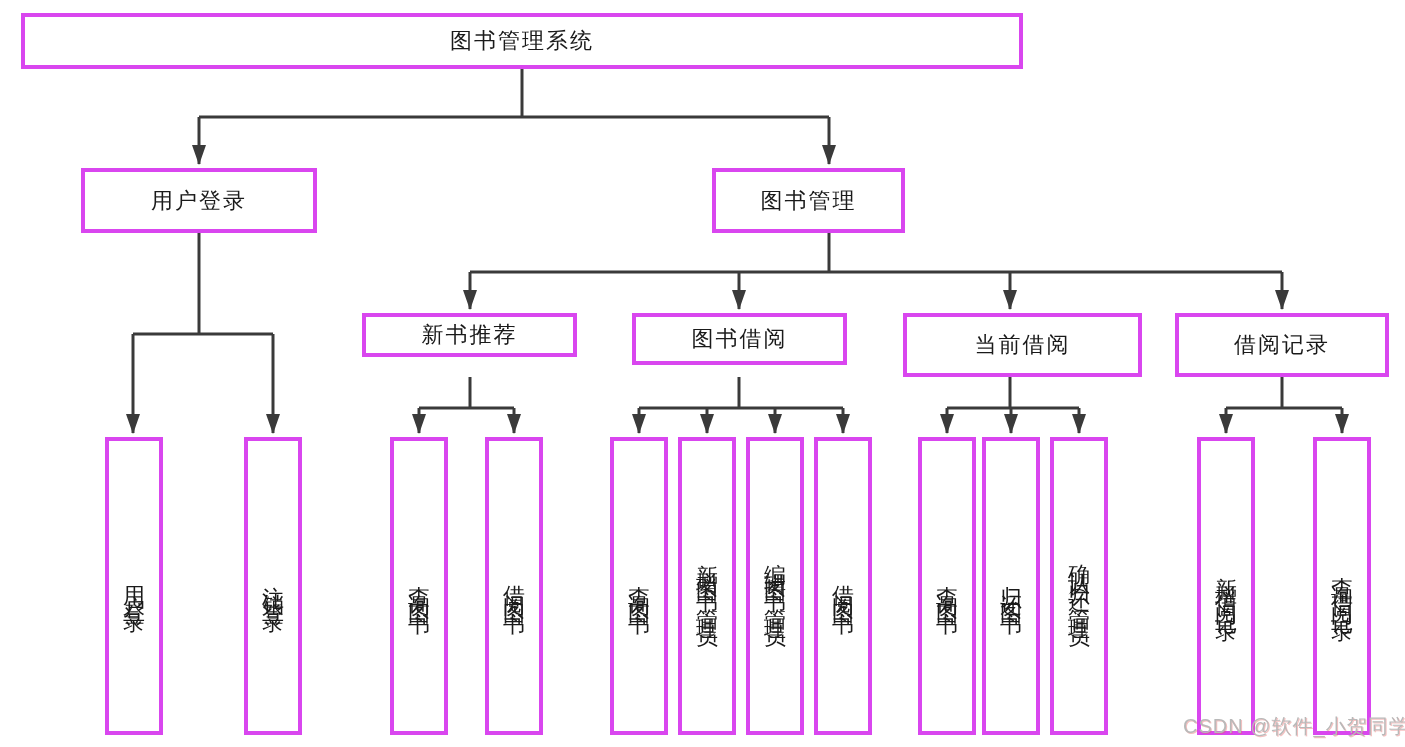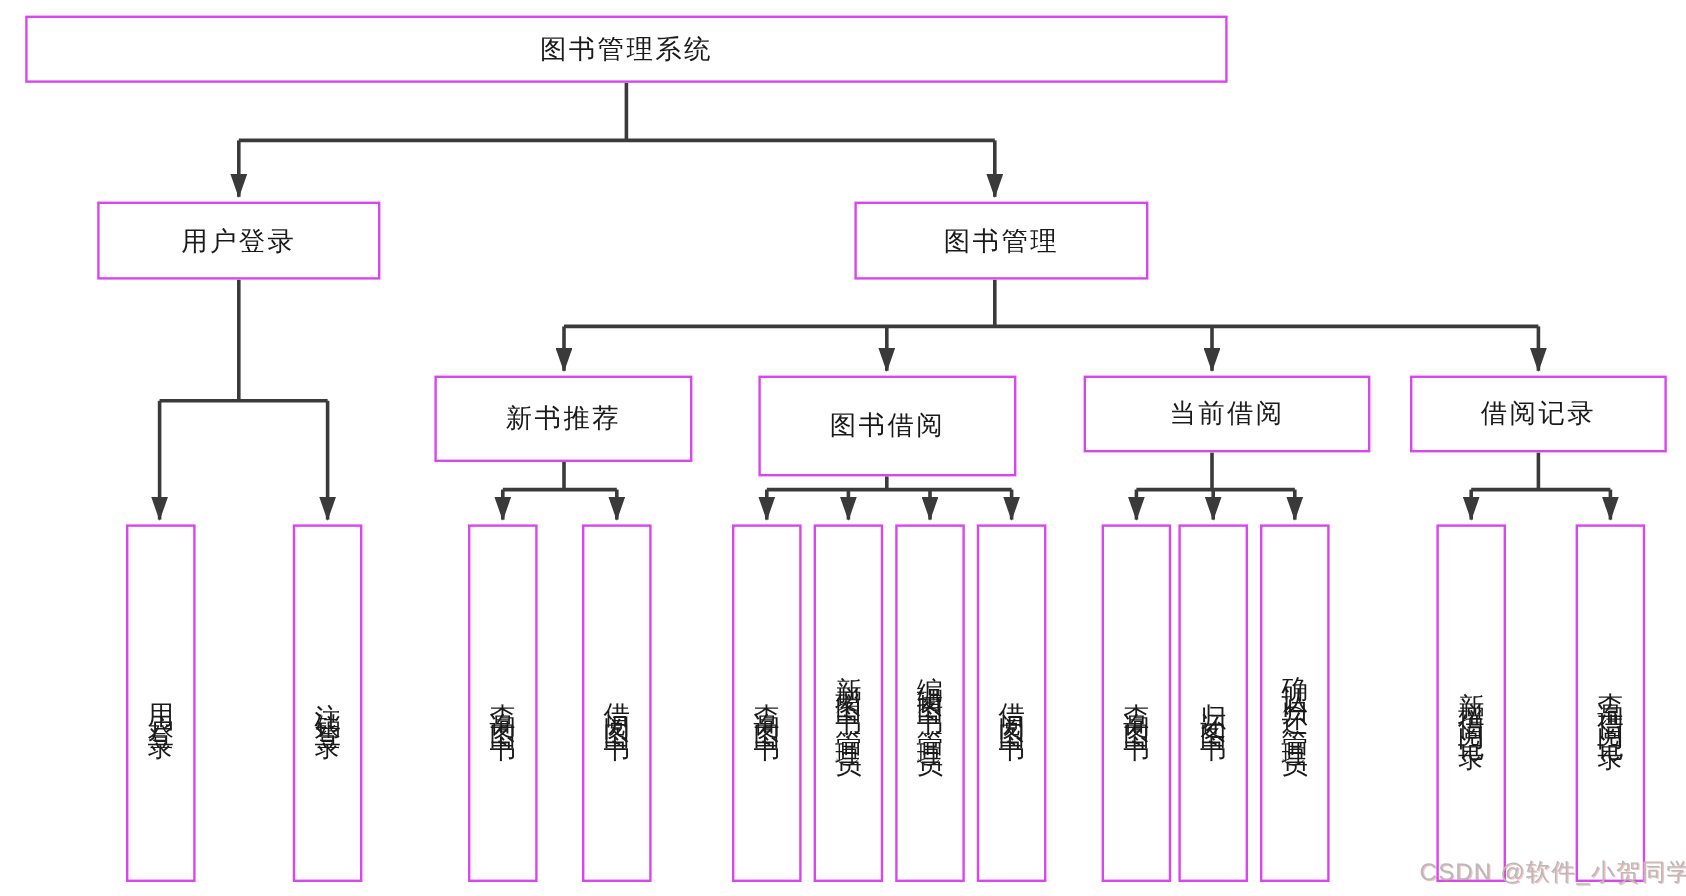--- a/index.html
+++ b/index.html
@@ -10,21 +10,21 @@
     font-family:"Liberation Sans", sans-serif;
     overflow:hidden;
   }
   .connectors{
     position:absolute;left:0;top:0;width:1405px;height:747px;z-index:0;
   }
   .node{
     position:absolute;
     box-sizing:border-box;
     background:#ffffff;
-    border:2px solid #d946ef;
+    border:4px solid #d946ef;
     display:flex;align-items:center;justify-content:center;
     color:#1a1a1a;
     font-size:22px;
     letter-spacing:2px;
     z-index:1;
   }
   .vnode span{
     writing-mode:vertical-rl;
     text-orientation:mixed;
     letter-spacing:9px;
@@ -113,28 +113,28 @@
     </g>
   </svg>
 
   <div class="node" style="left:21px;top:13px;width:1002px;height:56px;">
     <span>图书管理系统</span>
   </div>
 
   <div class="node" style="left:81px;top:168px;width:236px;height:65px;">
     <span>用户登录</span>
   </div>
-  <div class="node" style="left:712px;top:168px;width:245px;height:65px;">
+  <div class="node" style="left:712px;top:168px;width:193px;height:65px;">
     <span>图书管理</span>
   </div>
 
-  <div class="node" style="left:362px;top:313px;width:215px;height:72px;align-items:center;">
+  <div class="node" style="left:362px;top:313px;width:215px;height:44px;align-items:center;">
     <span>新书推荐</span>
   </div>
-  <div class="node" style="left:632px;top:313px;width:215px;height:84px;">
+  <div class="node" style="left:632px;top:313px;width:215px;height:52px;">
     <span>图书借阅</span>
   </div>
   <div class="node" style="left:903px;top:313px;width:239px;height:64px;">
     <span>当前借阅</span>
   </div>
   <div class="node" style="left:1175px;top:313px;width:214px;height:64px;">
     <span>借阅记录</span>
   </div>
 
   <div class="node vnode" style="left:105px;top:437px;width:58px;height:298px;">

